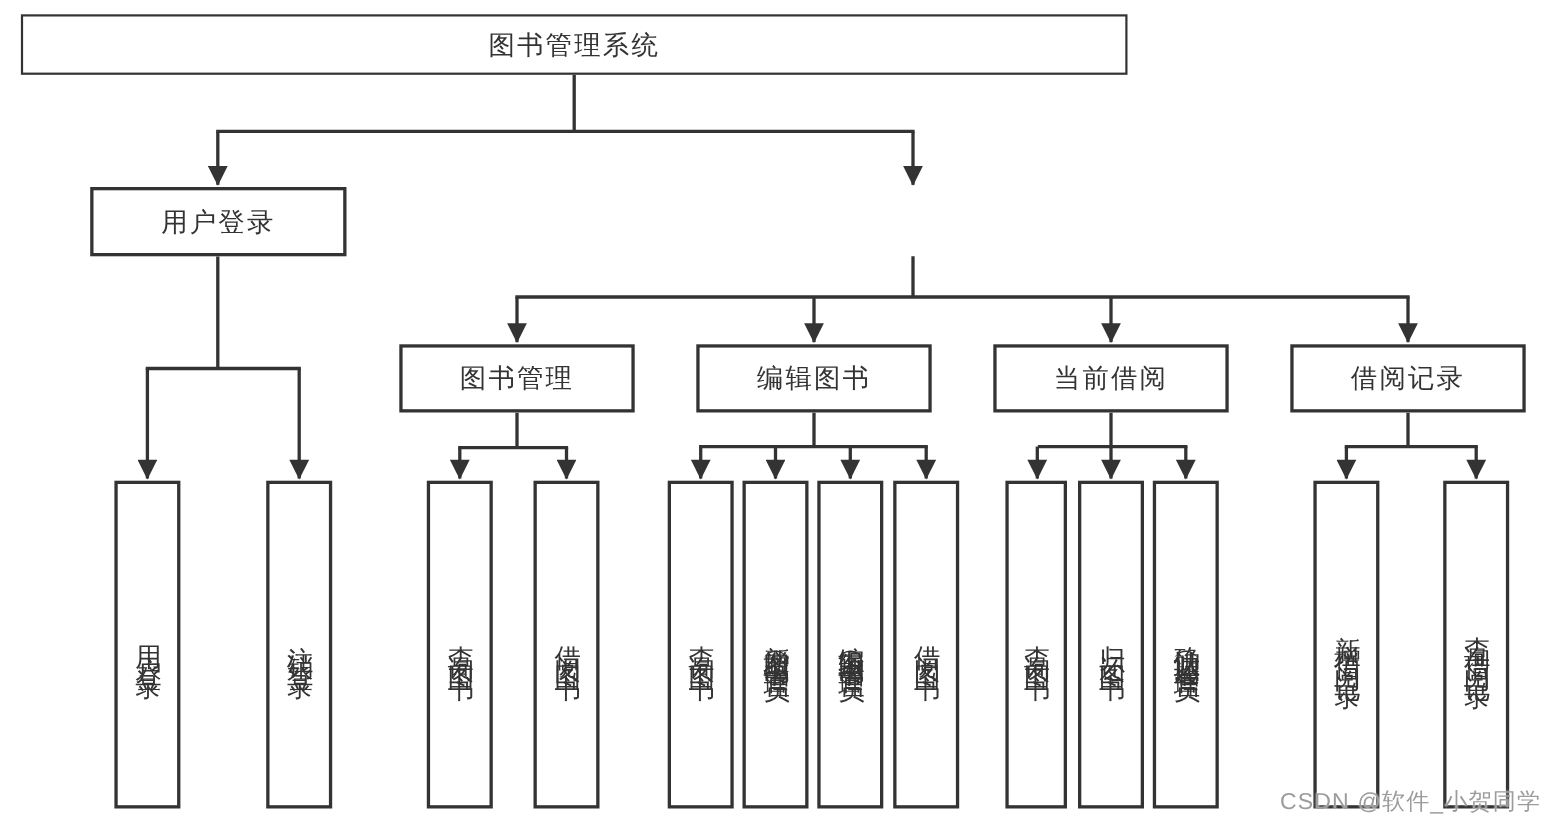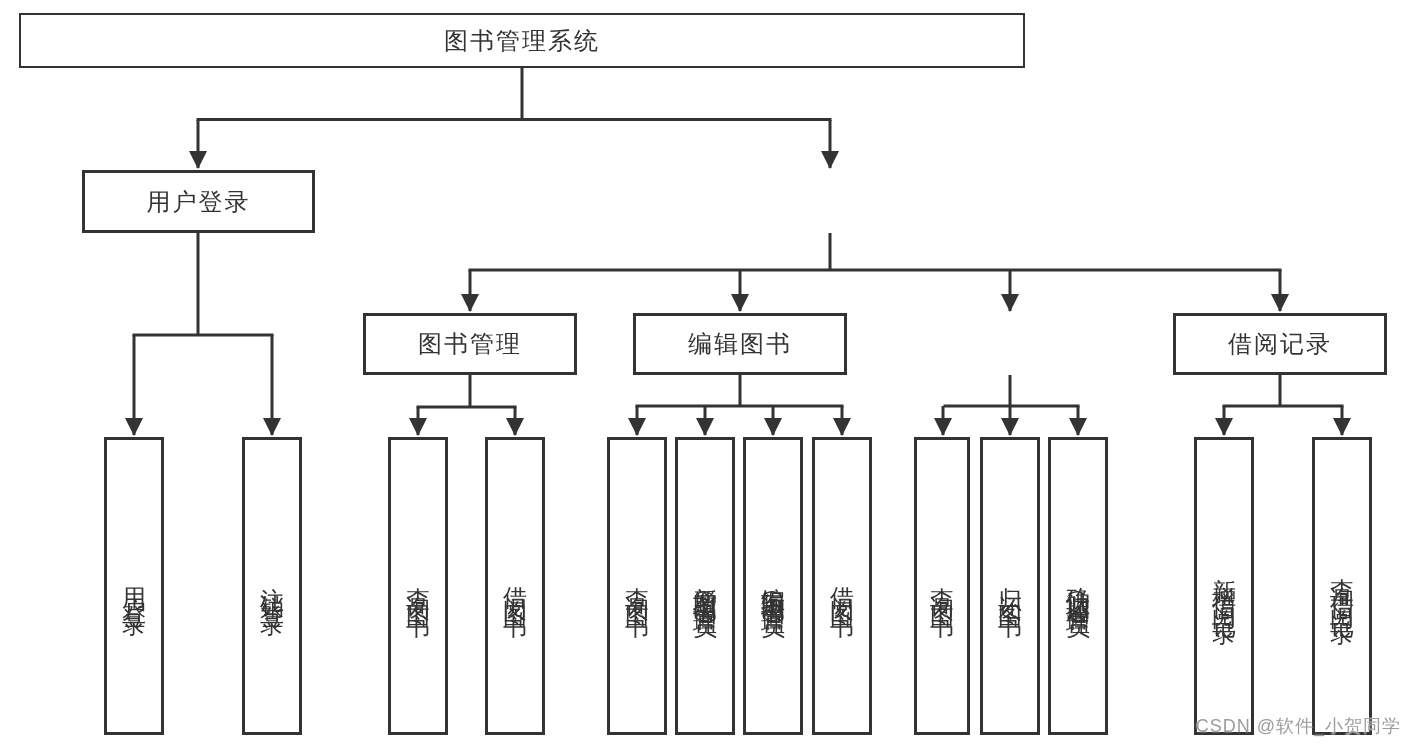--- a/index.html
+++ b/index.html
@@ -42,21 +42,21 @@
     font-size:24px;
     white-space:normal;
   }
   .node.leaf.tight .lbl{
     letter-spacing:4px;
   }
   .watermark{
     position:absolute;
     right:4px;
     top:714px;
-    font-size:18px;
+    font-size:21px;
     color:var(--wm);
     letter-spacing:1px;
     text-shadow:0 0 2px #ffffff;
     white-space:nowrap;
     text-align:center;
   }
 </style>
 </head>
 <body>
 
@@ -113,20 +113,23 @@
   <div class="node" style="left:82px;top:170px;width:233px;height:63px">
     <span class="lbl">用户登录</span>
   </div>
 
   <div class="node" style="left:363px;top:313px;width:214px;height:62px">
     <span class="lbl">图书管理</span>
   </div>
   <div class="node" style="left:633px;top:313px;width:214px;height:62px">
     <span class="lbl">编辑图书</span>
   </div>
+  <div class="node" style="left:903px;top:313px;width:214px;height:62px">
+    <span class="lbl">当前借阅</span>
+  </div>
   <div class="node" style="left:1173px;top:313px;width:214px;height:62px">
     <span class="lbl">借阅记录</span>
   </div>
 
   <div class="node leaf" style="left:104px;top:437px;width:60px;height:298px">
     <span class="lbl">用户登录</span>
   </div>
   <div class="node leaf" style="left:242px;top:437px;width:60px;height:298px">
     <span class="lbl">注销登录</span>
   </div>

